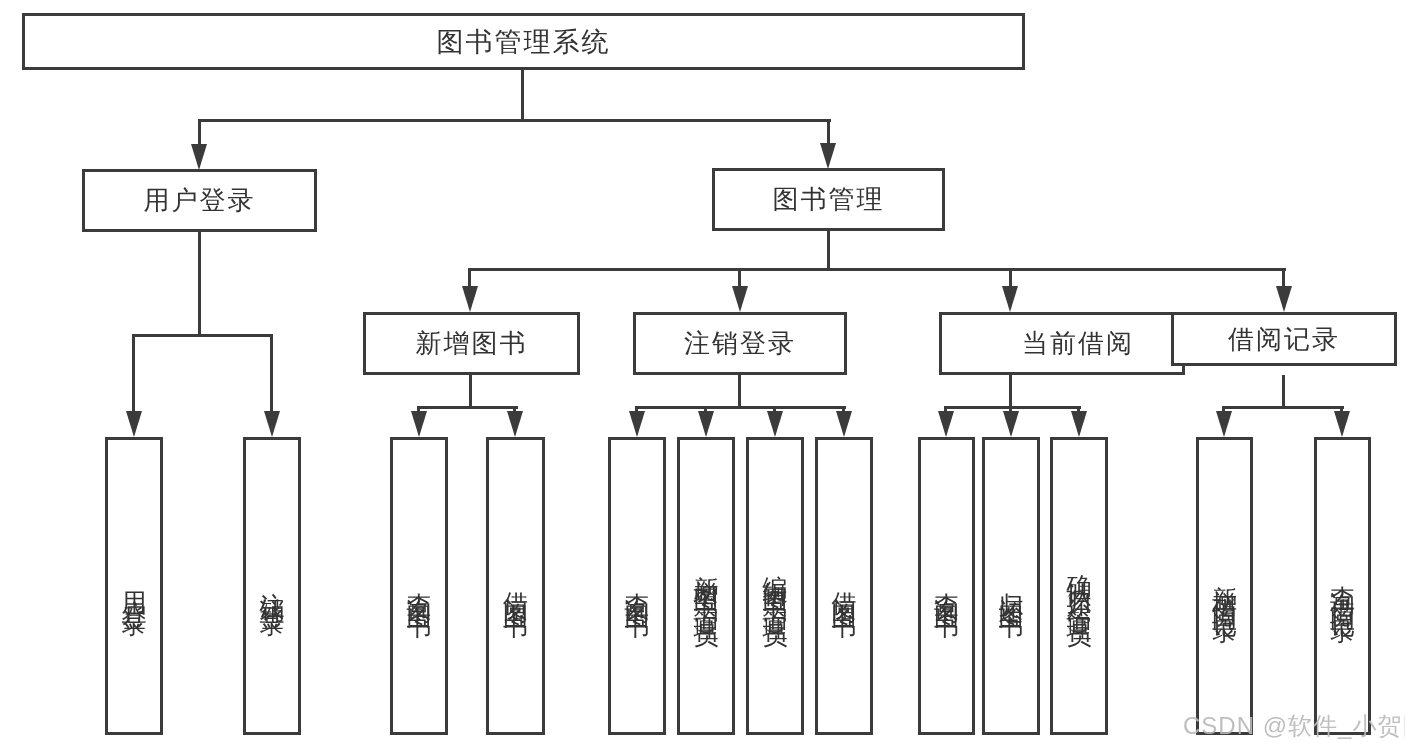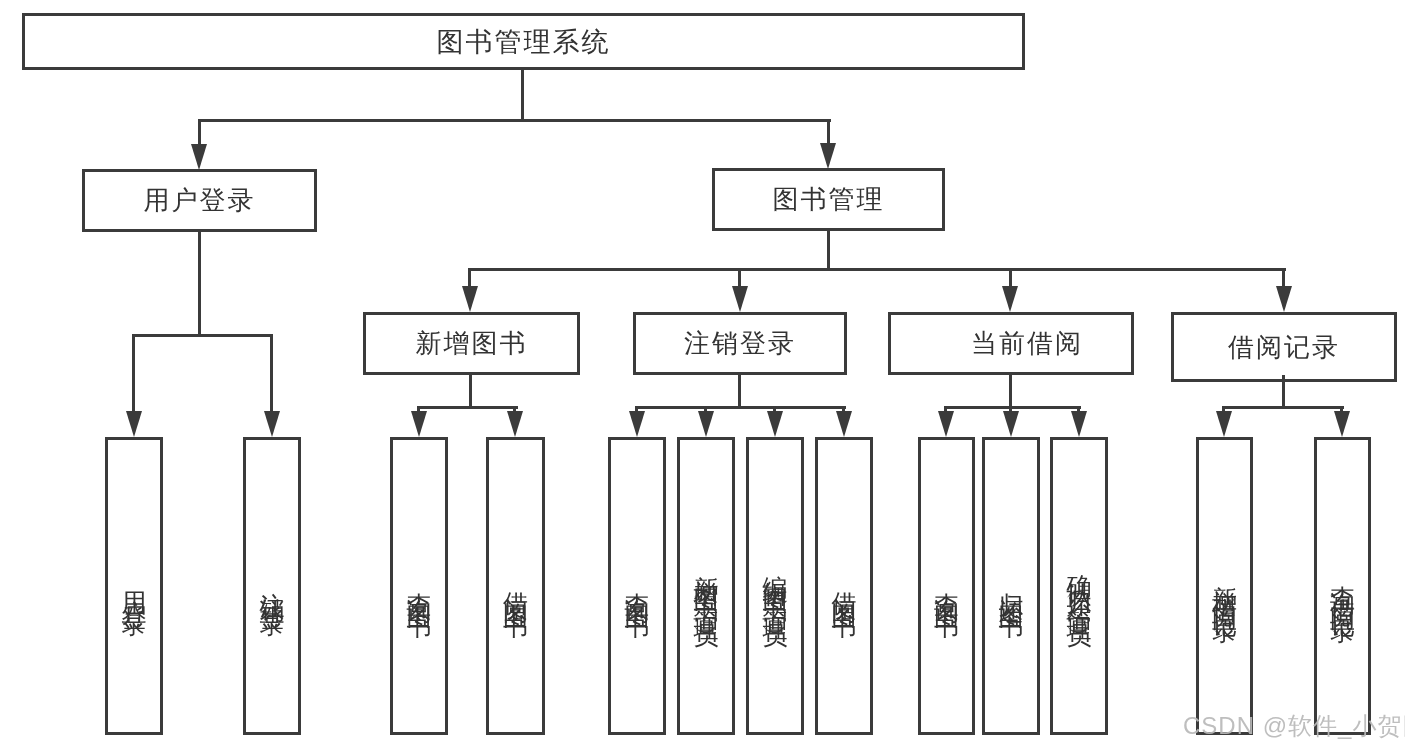--- a/index.html
+++ b/index.html
@@ -78,25 +78,25 @@
   </div>
 
   <div class="box" style="left:363px;top:312px;width:217px;height:63px;">
     <span>新增图书</span>
   </div>
 
   <div class="box" style="left:633px;top:312px;width:214px;height:63px;">
     <span>注销登录</span>
   </div>
 
-  <div class="box" style="left:888px;top:312px;width:246px;height:63px;padding-left:32px;">
+  <div class="box" style="left:939px;top:312px;width:246px;height:63px;padding-left:32px;">
     <span>当前借阅</span>
   </div>
 
-  <div class="box" style="left:1171px;top:312px;width:226px;height:70px;">
+  <div class="box" style="left:1171px;top:312px;width:226px;height:54px;">
     <span>借阅记录</span>
   </div>
 
   <div class="leaf" style="left:105px;top:437px;width:58px;height:298px;">
     <span class="vtxt">用户登录</span>
   </div>
 
   <div class="leaf" style="left:243px;top:437px;width:58px;height:298px;">
     <span class="vtxt">注销登录</span>
   </div>

